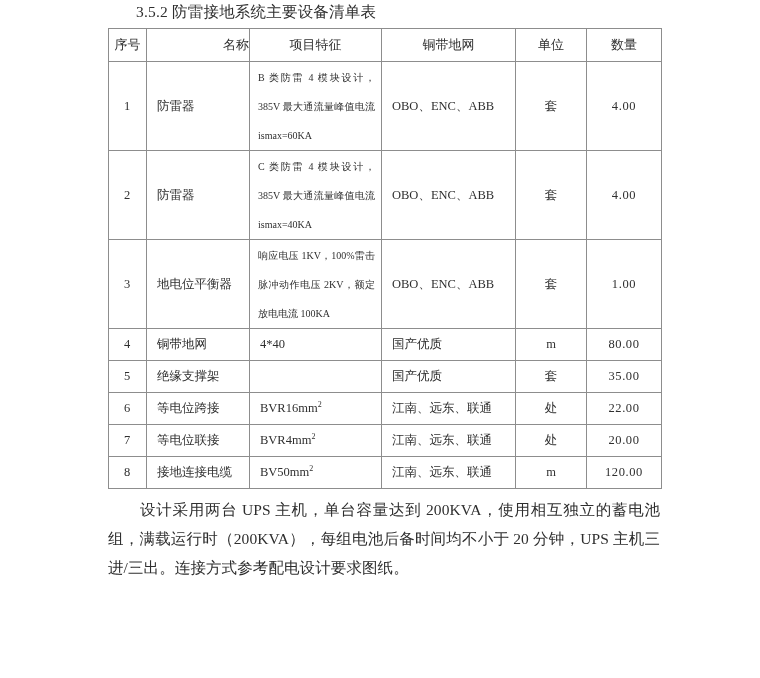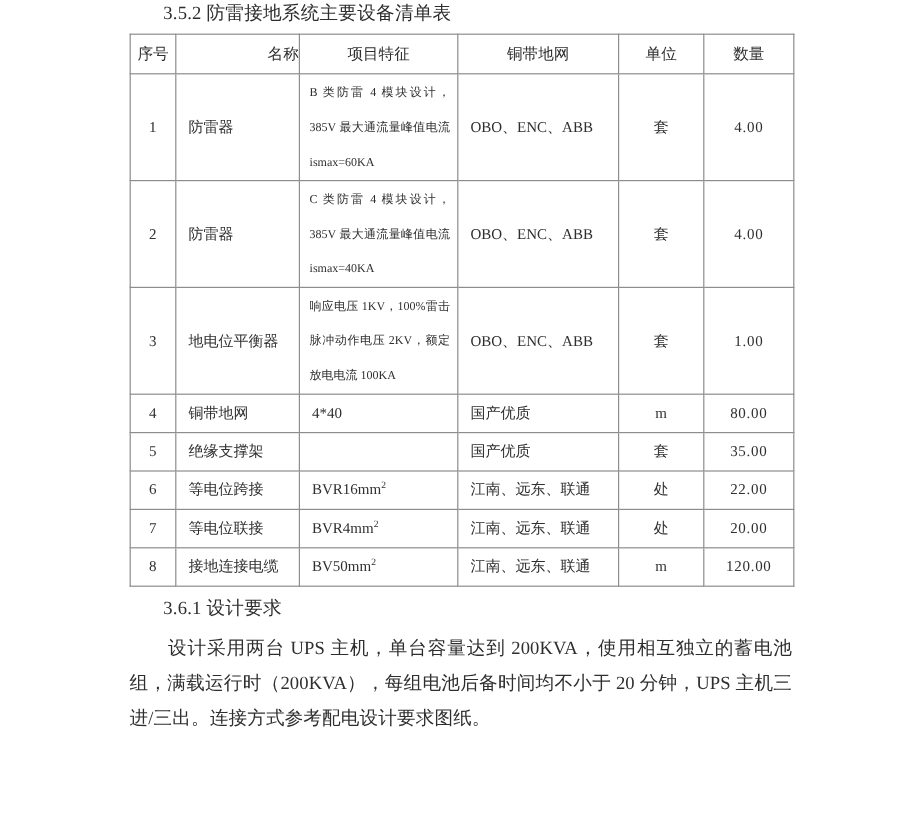--- a/index.html
+++ b/index.html
@@ -212,17 +212,16 @@
         <td class="cell num">8</td>
         <td class="cell left">接地连接电缆</td>
         <td class="cell left"><span>BV50mm</span><sup>2</sup></td>
         <td class="cell left">江南、远东、联通</td>
         <td class="cell">m</td>
         <td class="cell num">120.00</td>
       </tr>
     </tbody>
   </table>
 
-  <div class="heading heading-sub">3.6.1 设计要求</div>
 
   <p class="para indent para-block">设计采用两台 UPS 主机，单台容量达到 200KVA，使用相互独立的蓄电池组，满载运行时（200KVA），每组电池后备时间均不小于 20 分钟，UPS 主机三进/三出。连接方式参考配电设计要求图纸。</p>
 
 </div>
 
 </body></html>

